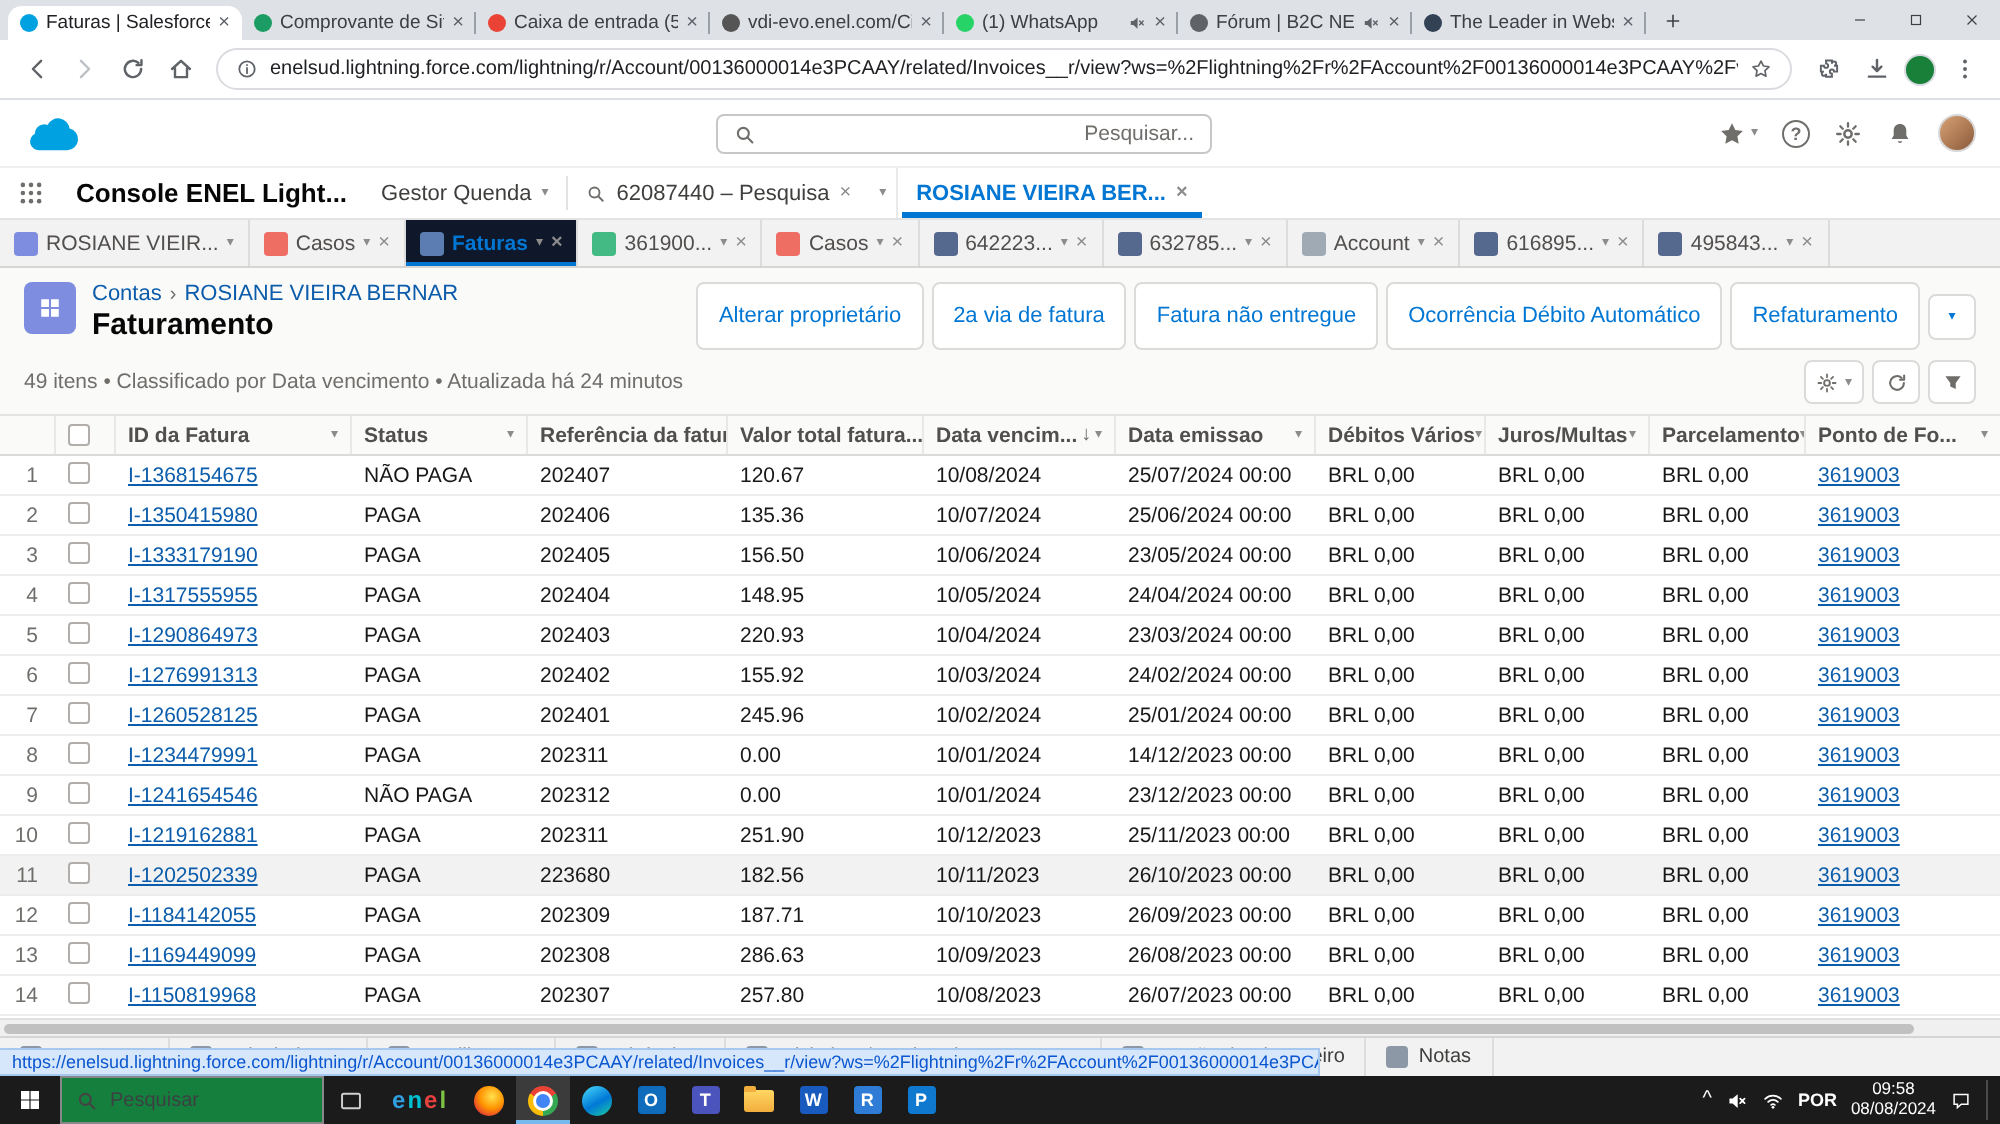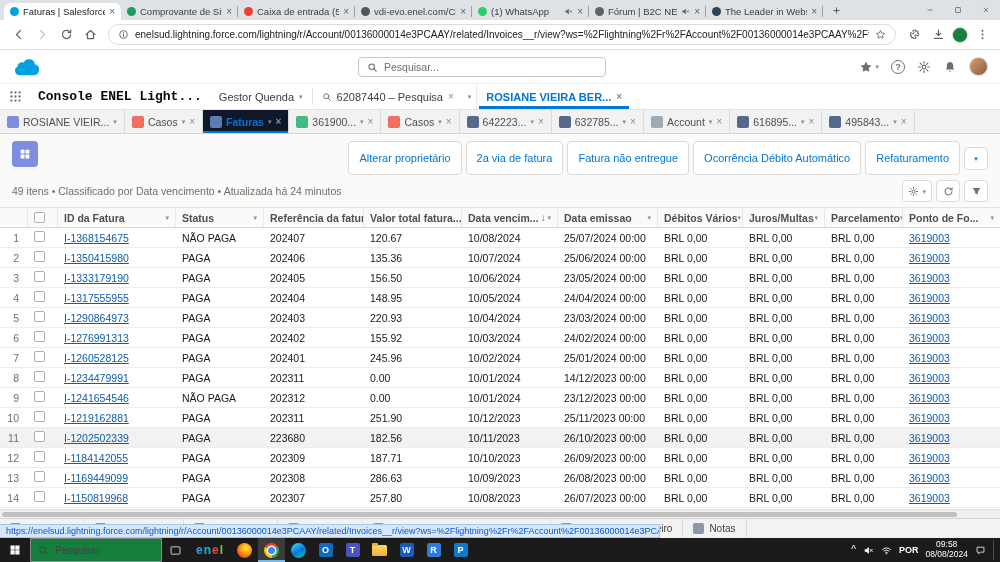--- a/index.html
+++ b/index.html
@@ -35,33 +35,33 @@
 .omnibox{flex:1;height:21px;border:1px solid #dadce0;background:#fff;border-radius:11px;display:flex;align-items:center;gap:6px;padding:0 9px;margin:0 4px;}
 .omnibox .ic{width:11px;height:11px;color:#5f6368;}
 .url-input{flex:1;border:none;outline:none;font-size:10px;color:#202124;font-family:inherit;background:transparent;white-space:nowrap;}
 .avatar-chrome{width:16px;height:16px;border-radius:50%;background:#188038;flex:none;border:1px solid #d7dbdf;}
 
 
 .sf-header{height:34px;background:#fff;display:flex;align-items:center;position:relative;flex:none;border-bottom:1px solid #efefef;}
 .sf-cloud{width:40px;height:26px;margin-left:8px;color:var(--cloud,#00a1e0);}
 .sf-search{position:absolute;left:358px;top:7px;width:248px;height:20px;border:1px solid #c9c7c5;border-radius:4px;display:flex;align-items:center;gap:6px;padding:0 8px;background:#fff;}
 .sf-search .ic{width:11px;height:11px;color:#706e6b;}
-.sf-search input{border:none;outline:none;flex:1;font-size:10.5px;color:#3e3e3c;font-family:inherit;background:transparent;}
+.sf-search input{border:none;outline:none;flex:1;font-size:10.5px;color:#3e3e3c;font-family:inherit;background:transparent;text-align:right;}
 .sf-search input::placeholder{color:#706e6b;}
 .sf-right{margin-left:auto;display:flex;align-items:center;gap:12px;padding-right:12px;color:#706e6b;}
 .sf-right .ic{width:14px;height:14px;color:#706e6b;}
 .fav-group{display:flex;align-items:center;gap:2px;}
 .help-circ{width:14px;height:14px;border:1.3px solid #706e6b;border-radius:50%;font-size:9px;font-weight:700;display:flex;align-items:center;justify-content:center;color:#706e6b;}
 .sf-avatar{width:19px;height:19px;border-radius:50%;background:linear-gradient(135deg,#d8a173,#8a5a3b);border:1px solid #d8d8d8;}
 
 
 .sf-nav{height:26px;background:#fff;display:flex;align-items:stretch;flex:none;border-bottom:1px solid #e3e3e3;}
 .waffle{width:30px;display:flex;align-items:center;justify-content:center;color:#706e6b;}
 .waffle .ic{width:13px;height:13px;}
-.appname{display:flex;align-items:center;font-size:13px;font-weight:700;color:#080707;padding:0 8px;white-space:nowrap;font-family:Liberation Mono, monospace;}
+.appname{display:flex;align-items:center;font-size:13px;font-weight:700;color:#080707;padding:0 8px;white-space:nowrap;}
 .navitem{display:flex;align-items:center;gap:5px;padding:0 9px;font-size:11px;color:#3e3e3c;white-space:nowrap;}
 .navdiv{width:1px;background:#e3e3e3;margin:4px 0;}
 .navtabs{display:flex;align-items:stretch;}
 .navtab{display:flex;align-items:center;gap:5px;padding:0 9px;font-size:11px;color:#3e3e3c;position:relative;white-space:nowrap;}
 .navtab .ic{width:10px;height:10px;color:#706e6b;}
 .navtab.active{color:var(--accent,#0176d3);font-weight:700;}
 .navtab.active::after{content:"";position:absolute;left:2px;right:2px;bottom:0;height:3px;background:var(--accent,#0176d3);}
 .navtab-menu{display:flex;align-items:center;padding:0 5px;border-right:1px solid #e9e9e9;}
 
 
@@ -454,20 +454,28 @@
   <div class="page">
     <div class="page-head">
       <div class="head-row">
         <div class="obj-icon">
             <span class="ic">
               <svg viewBox="0 0 16 16">
                 <path d="M3 3h4.4v4.4H3zM8.6 3H13v4.4H8.6zM3 8.6h4.4V13H3zM8.6 8.6H13V13H8.6z" fill="#fff"></path>
               </svg>
             </span>
           </div>
+        <div>
+          <div class="crumbs">
+            <span class="crumb">Contas</span>
+            <span class="crumb-sep">›</span>
+            <span class="crumb">ROSIANE VIEIRA BERNAR</span>
+          </div>
+          <div class="page-title">Faturamento</div>
+        </div>
         <div class="actions" id="actions">
             <button class="btn">Alterar proprietário</button>
             <button class="btn">2a via de fatura</button>
             <button class="btn">Fatura não entregue</button>
             <button class="btn">Ocorrência Débito Automático</button>
             <button class="btn">Refaturamento</button>
             <button class="btn btn-drop">
               <span class="chev-sm">▾</span>
             </button>
           </div>

